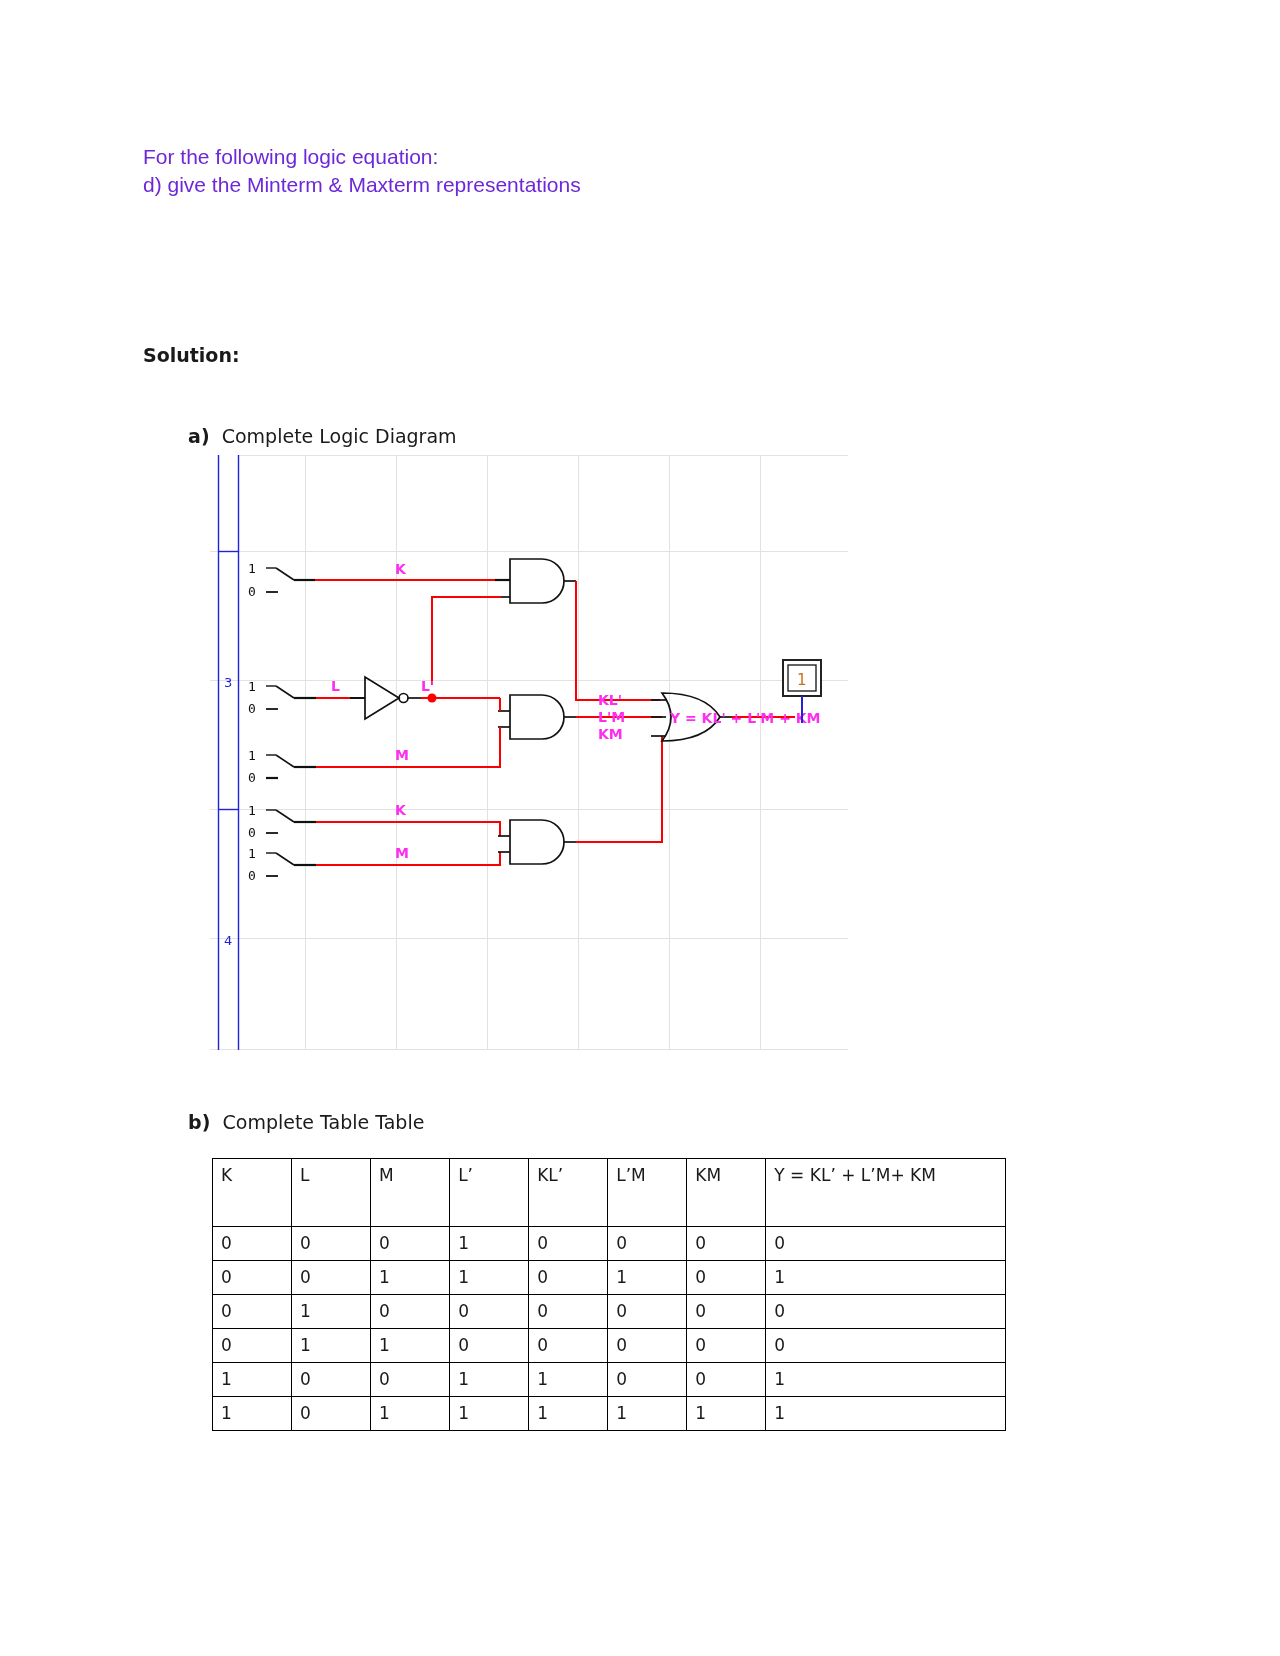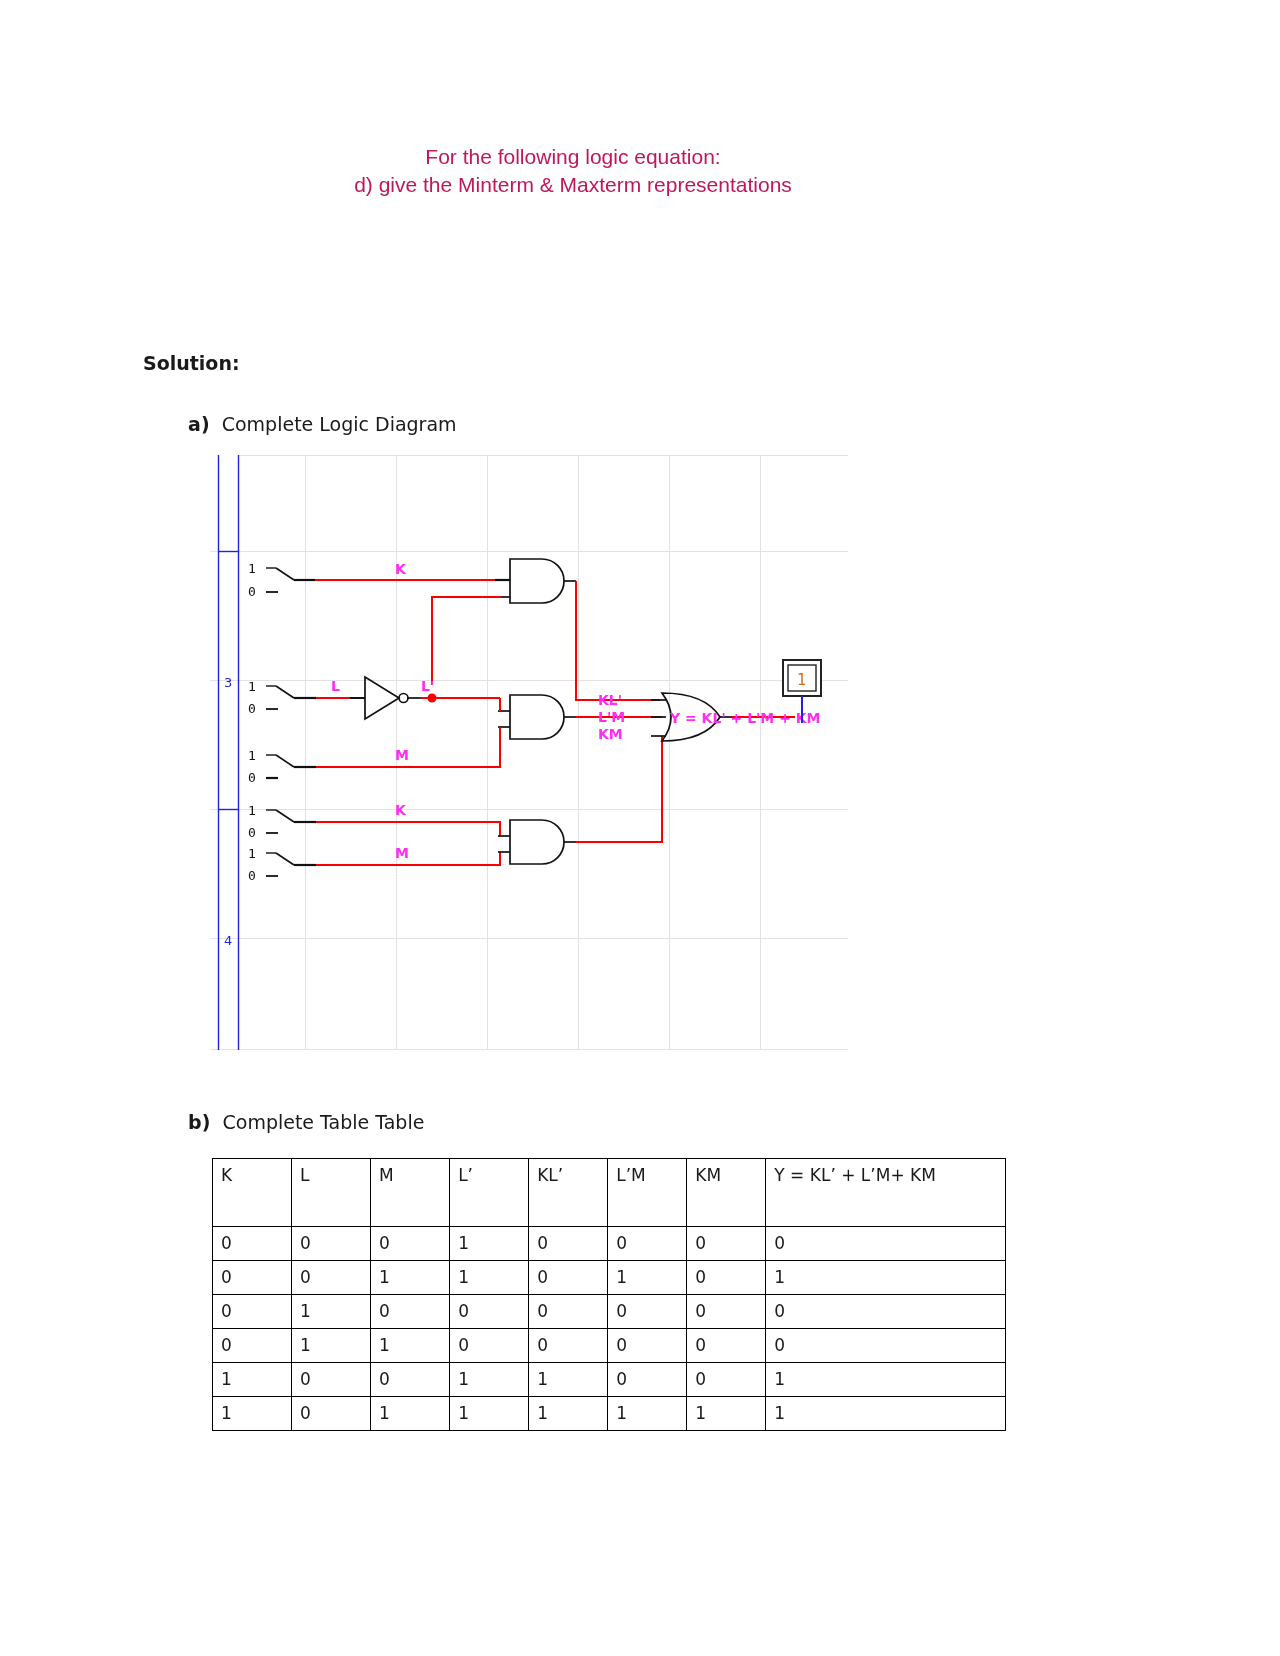--- a/index.html
+++ b/index.html
@@ -16,51 +16,50 @@
   }
 
   
   #question-block {
     position: absolute;
     left: 143px;
     top: 143px;
     width: 860px;
   }
   .q-line {
-    color: #be185d;
+    color: #6d28d9;
     font-size: 21px;
     line-height: 27.5px;
     font-family: "Liberation Sans", sans-serif;
     white-space: pre;
-    text-align: center;
   }
 
   
   #solution-heading {
     position: absolute;
     left: 143px;
-    top: 352px;
+    top: 344px;
     font-size: 19px;
     font-weight: bold;
     color: #1a1a1a;
     font-family: "DejaVu Sans", sans-serif;
   }
 
   .part-heading {
     position: absolute;
     left: 176px;
     font-size: 19px;
     color: #1a1a1a;
     font-family: "DejaVu Sans", sans-serif;
     white-space: pre;
   }
   .part-heading .pl {
     font-weight: bold;
   }
-  #part-a-heading { top: 391px; text-align: center; }
+  #part-a-heading { top: 403px; text-align: center; }
   #part-b-heading { top: 1089px; }
 
   
   #logic-diagram {
     position: absolute;
     left: 210px;
     top: 455px;
     width: 638px;
     height: 595px;
   }

